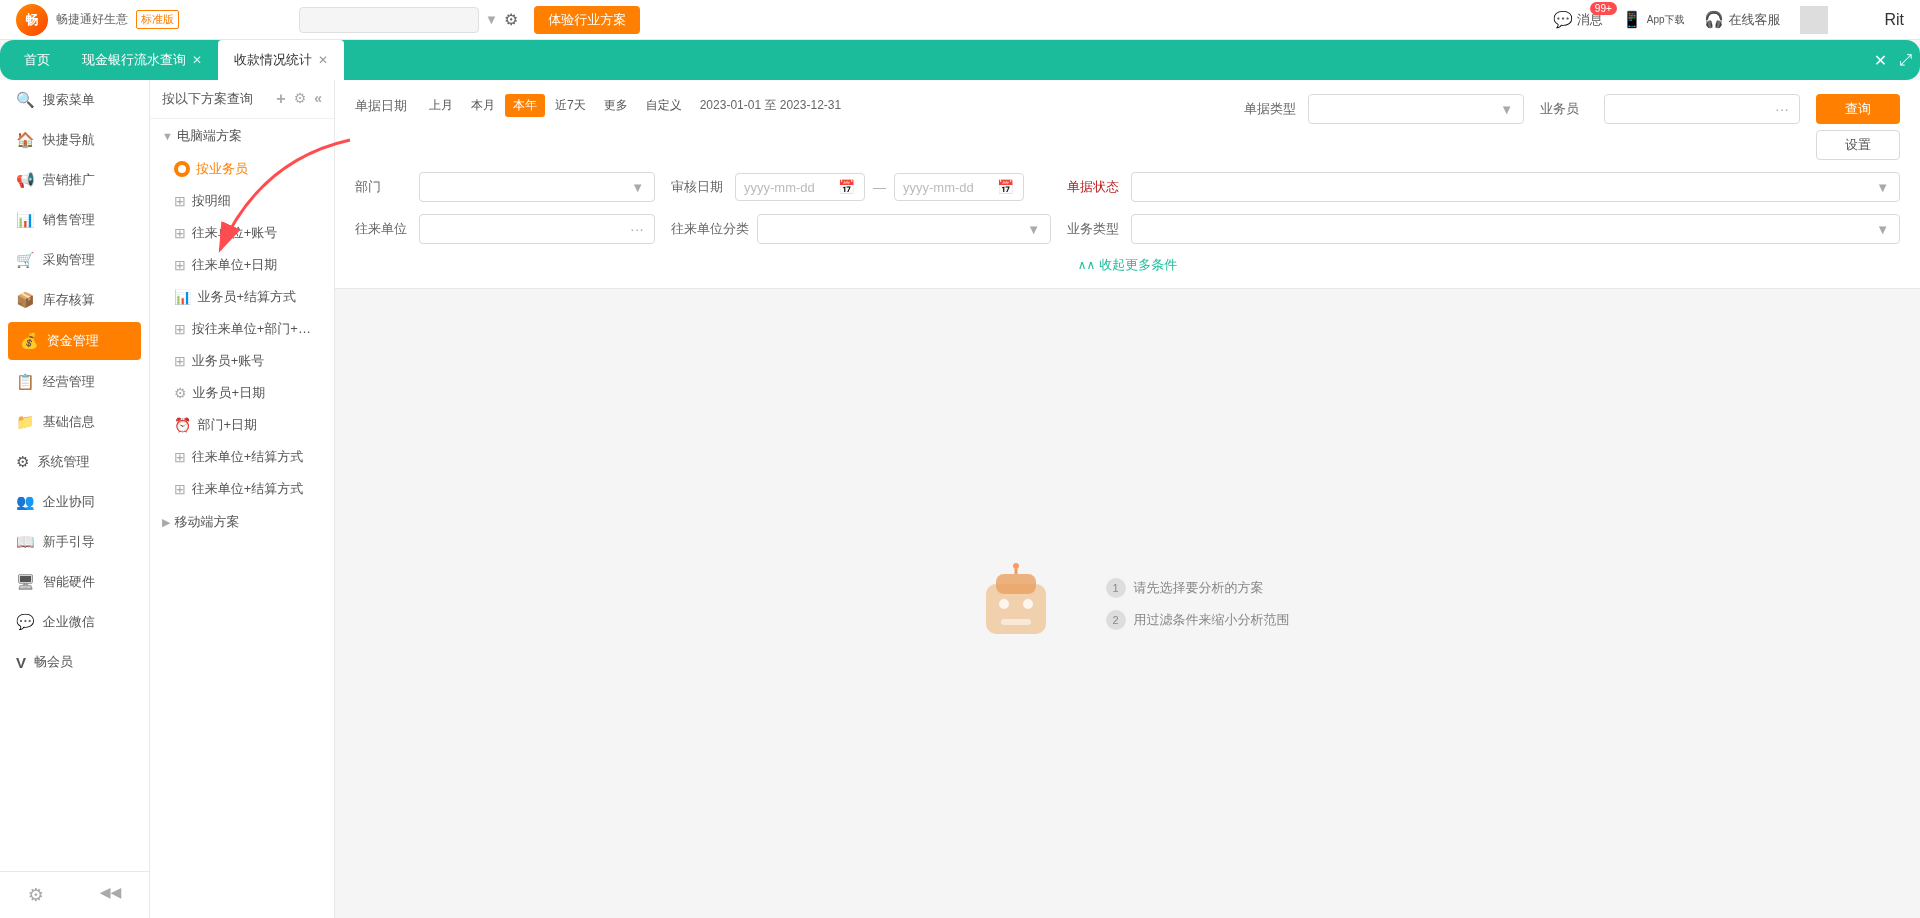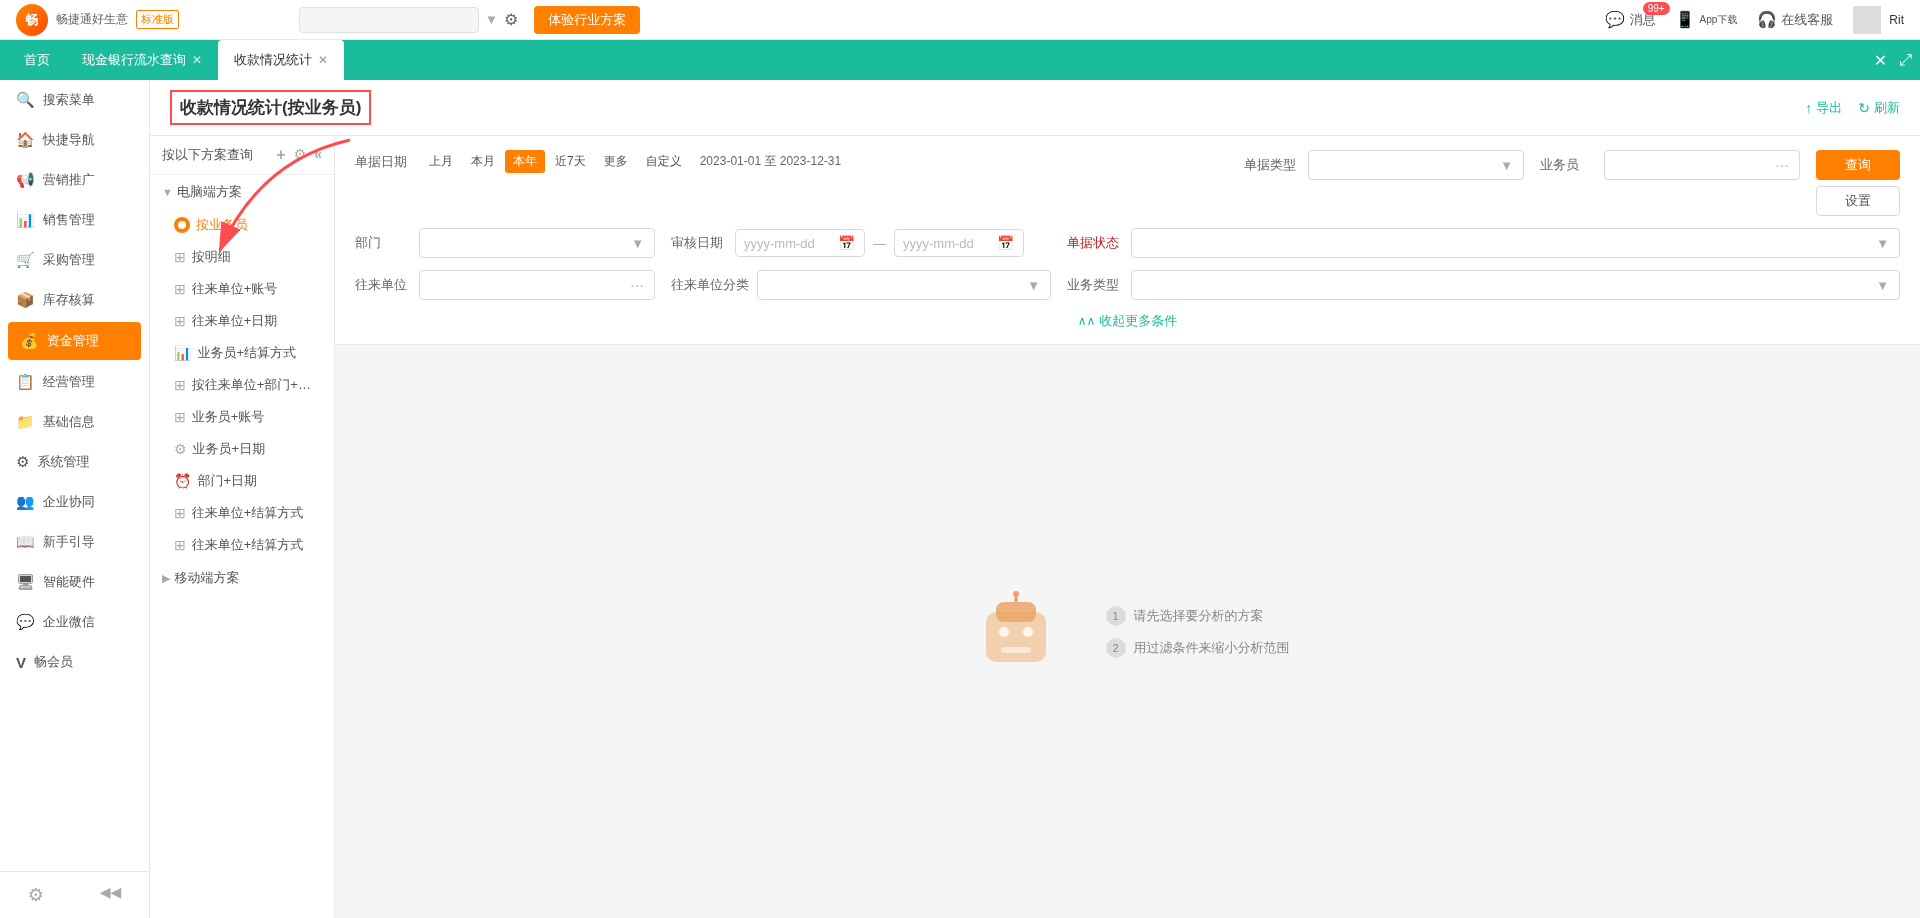--- a/index.html
+++ b/index.html
@@ -32,26 +32,26 @@
       <div style="display:flex; align-items:center; gap:4px; cursor:pointer;">
         <span style="font-size:16px;">📱</span>
         <span style="font-size:10px; color:#555;">App下载</span>
       </div>
       <div style="display:flex; align-items:center; gap:4px; cursor:pointer;">
         <span style="font-size:16px;">🎧</span>
         <span style="font-size:13px; color:#555;">在线客服</span>
       </div>
       <div style="display:flex; align-items:center; gap:8px;">
         <div style="width:28px; height:28px; background:#ddd; border-radius:50;"></div>
-        <span style="font-size:12px; color:#333;">Rit</span>
+        <span style="font-size:16px; color:#333;margin-left:48px;">Rit</span>
       </div>
     </div>
   </div>
 
-  <div style="height:40px; background:#1abc9c; display:flex; align-items:center; padding:0 8px; position:relative; z-index:10;">
+  <div style="height:40px; background:#1abc9c; display:flex; align-items:center; padding:0 8px; position:relative; z-index:10;border-radius:14px;">
     <div style="height:40px; display:flex; align-items:center; padding:0 16px; color:white; font-size:13px; cursor:pointer;">
       <span>首页</span>
     </div>
     <div style="height:40px; display:flex; align-items:center; padding:0 16px; color:white; font-size:13px; cursor:pointer; gap:6px;">
       <span>现金银行流水查询</span>
       <span style="font-size:12px; color:rgba(255,255,255,0.8);">✕</span>
     </div>
     <div style="height:40px; display:flex; align-items:center; padding:0 16px; background:white; color:#333; font-size:13px; cursor:pointer; border-radius:4px 4px 0 0; gap:6px;">
       <span>收款情况统计</span>
       <span style="font-size:12px; color:#999;">✕</span>
@@ -126,35 +126,20 @@
         <span>畅会员</span>
       </div>
       <div style="margin-top:auto; padding:12px 0; border-top:1px solid #e8e8e8; display:flex; justify-content:space-around;">
         <span style="font-size:18px; color:#aaa; cursor:pointer;">⚙</span>
         <span style="font-size:14px; color:#aaa; cursor:pointer;">◀◀</span>
       </div>
     </div>
 
     <div style="flex:1; display:flex; flex-direction:column; overflow:hidden;">
 
-      <div style="background:white; padding:10px 20px; display:flex; align-items:center; border-bottom:1px solid #e8e8e8;">
-        <div style="display:inline-block; border:2px solid #ff4d4f; padding:4px 8px;">
-          <span style="font-size:17px; font-weight:bold; color:#333;">收款情况统计(按业务员)</span>
-        </div>
-        <div style="margin-left:auto; display:flex; gap:16px; align-items:center;">
-          <div style="display:flex; align-items:center; gap:4px; color:#1abc9c; font-size:13px; cursor:pointer;">
-            <span style="font-size:14px;">↑</span>
-            <span>导出</span>
-          </div>
-          <div style="display:flex; align-items:center; gap:4px; color:#1abc9c; font-size:13px; cursor:pointer;">
-            <span style="font-size:14px;">↻</span>
-            <span>刷新</span>
-          </div>
-        </div>
-      </div>
 
       <div style="display:flex; flex:1; overflow:hidden;">
 
         <div style="width:185px; background:white; border-right:1px solid #e8e8e8; overflow-y:auto; flex-shrink:0; padding-bottom:8px;">
           <div style="display:flex; align-items:center; padding:10px 12px; font-size:13px; color:#555; border-bottom:1px solid #f0f0f0;">
             <span>按以下方案查询</span>
             <div style="margin-left:auto; display:flex; gap:8px;">
               <span style="color:#aaa; font-size:16px; cursor:pointer; font-weight:bold;">+</span>
               <span style="color:#aaa; font-size:14px; cursor:pointer;">⚙</span>
               <span style="color:#aaa; font-size:14px; cursor:pointer; font-weight:bold;">«</span>

